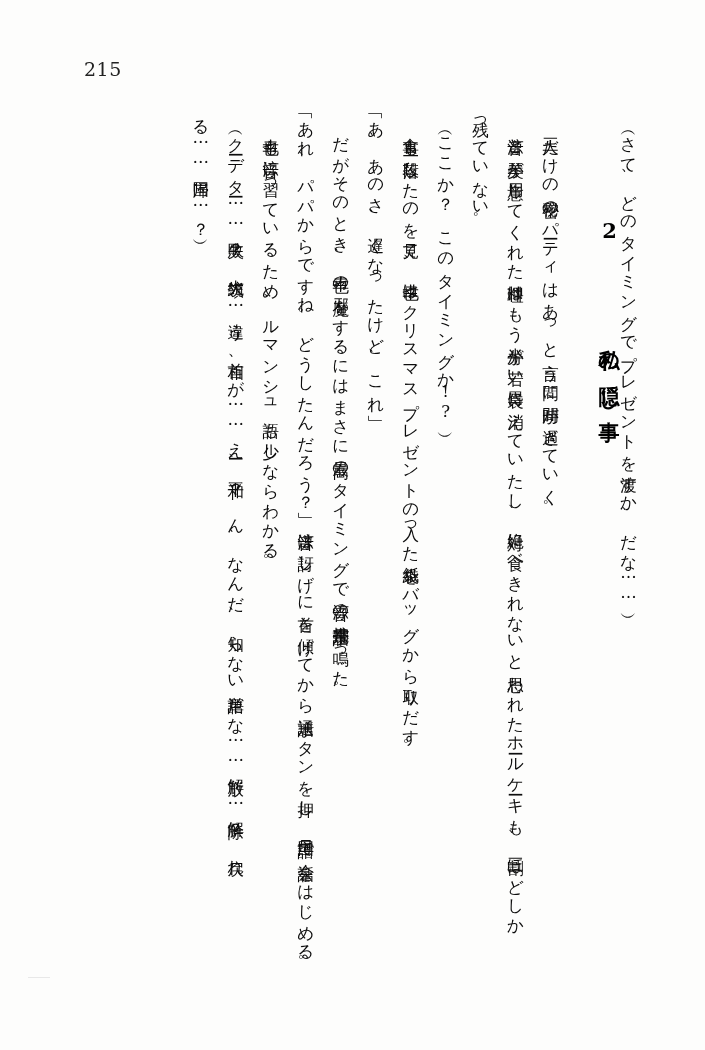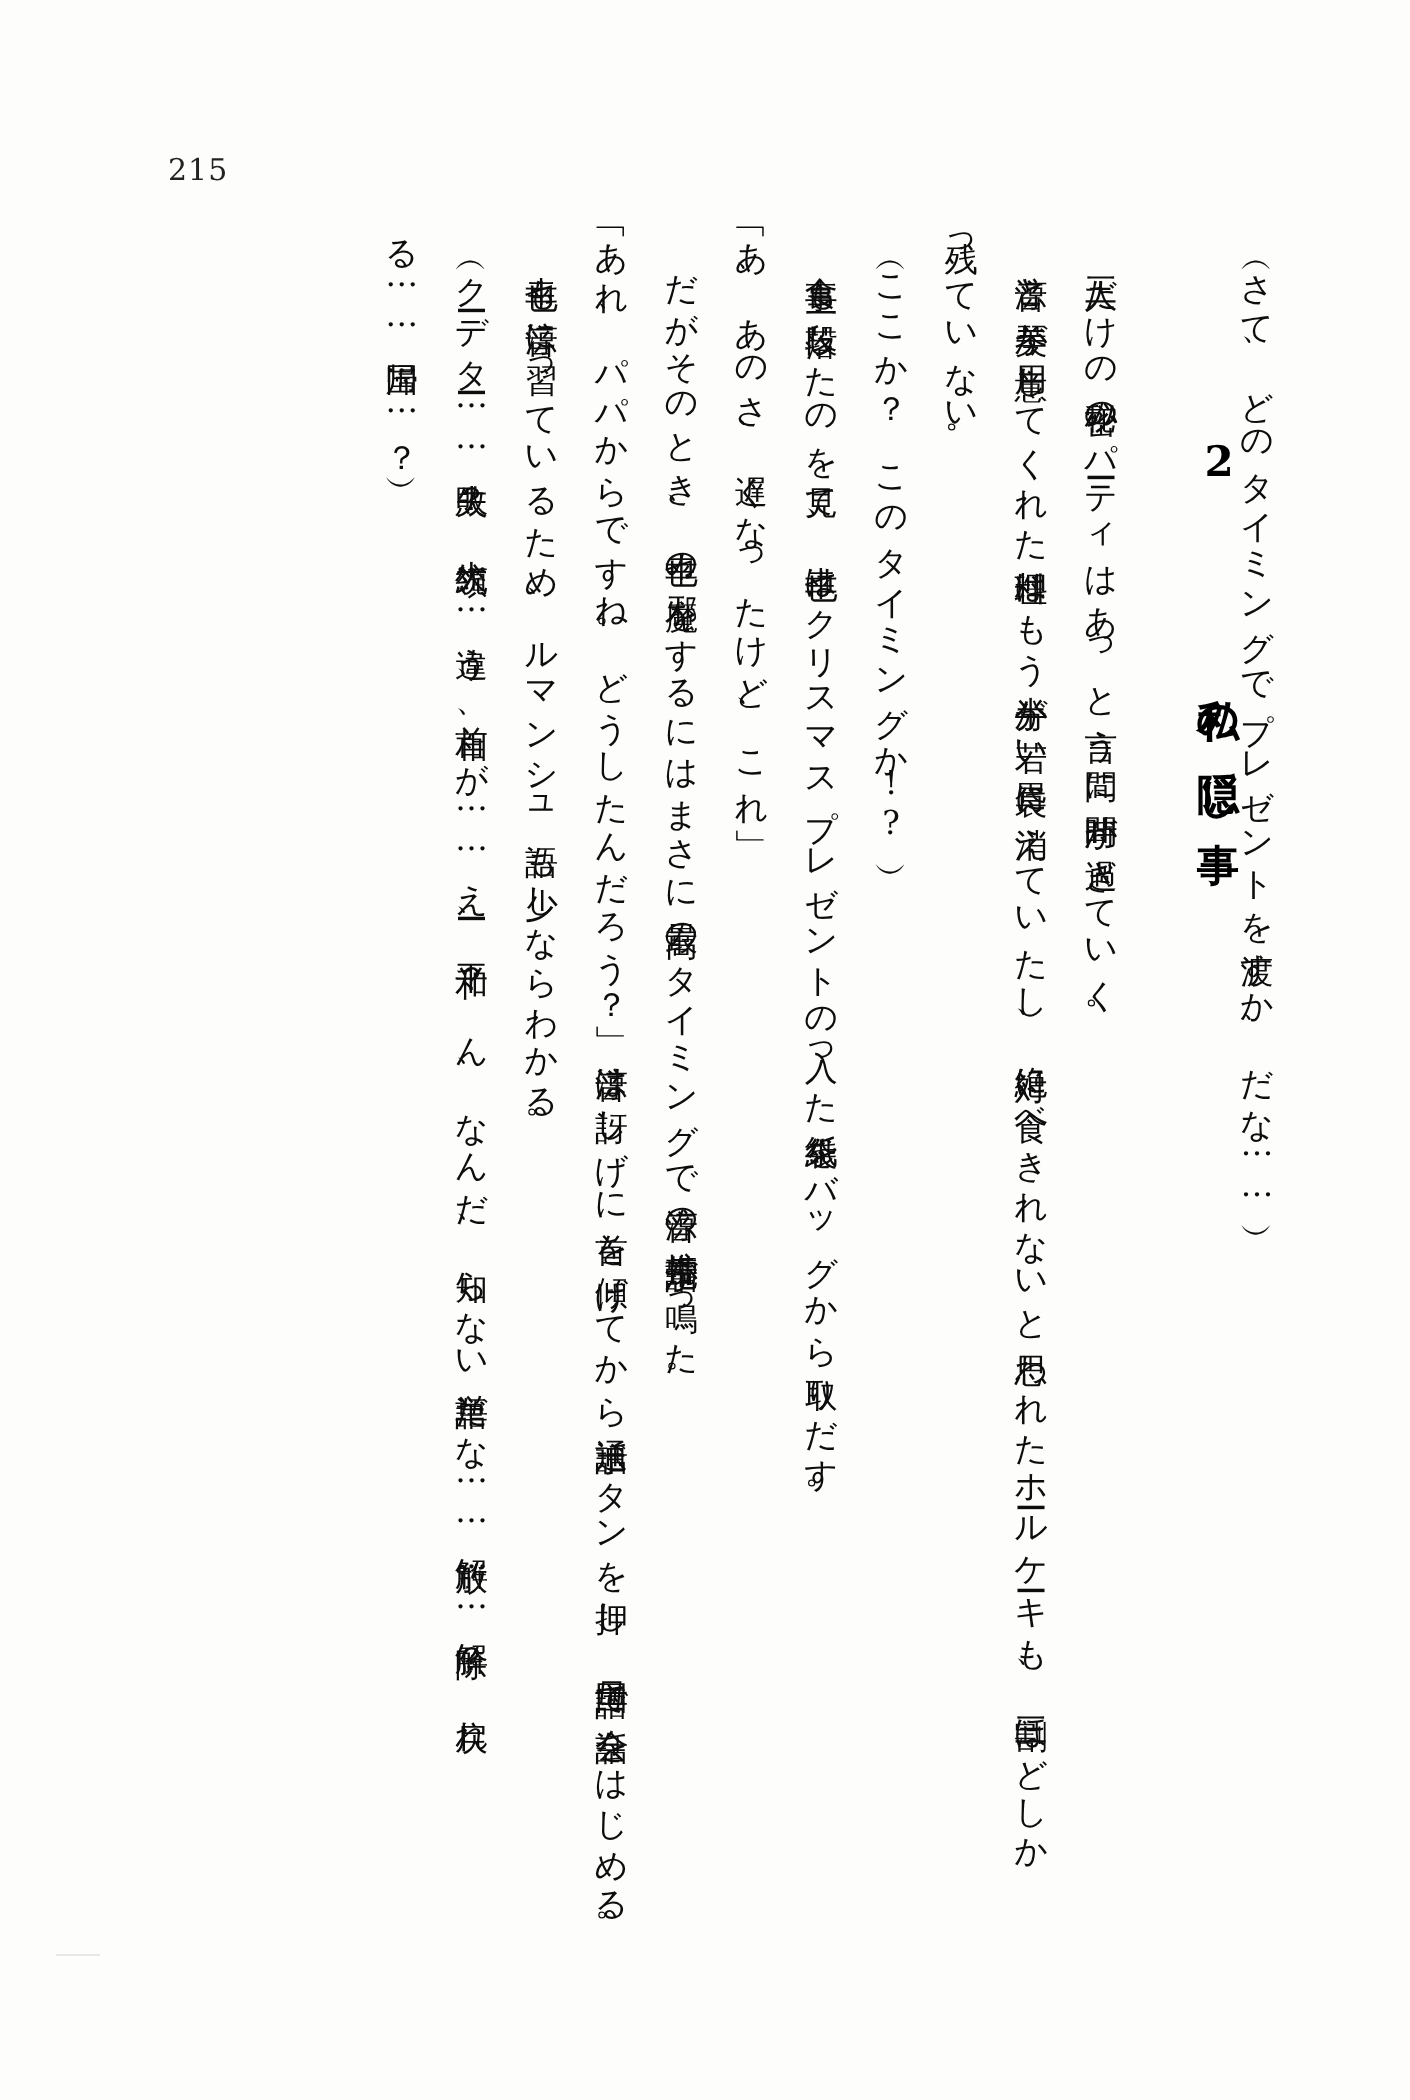--- a/index.html
+++ b/index.html
@@ -15,23 +15,23 @@
     color: #111;
   }
   .page {
     position: relative;
     width: 705px;
     height: 1050px;
     background: #fdfdfc;
   }
   .page-number {
     position: absolute;
-    top: 76px;
+    top: 58px;
     left: 84px;
-    font-size: 15px;
+    font-size: 19px;
     font-family: "DejaVu Serif", "Liberation Serif", serif;
     color: #222;
     letter-spacing: 0.5px;
   }
   .chapter-heading {
     position: absolute;
     top: 218px;
     right: 82px;
     writing-mode: vertical-rl;
     text-orientation: upright;

